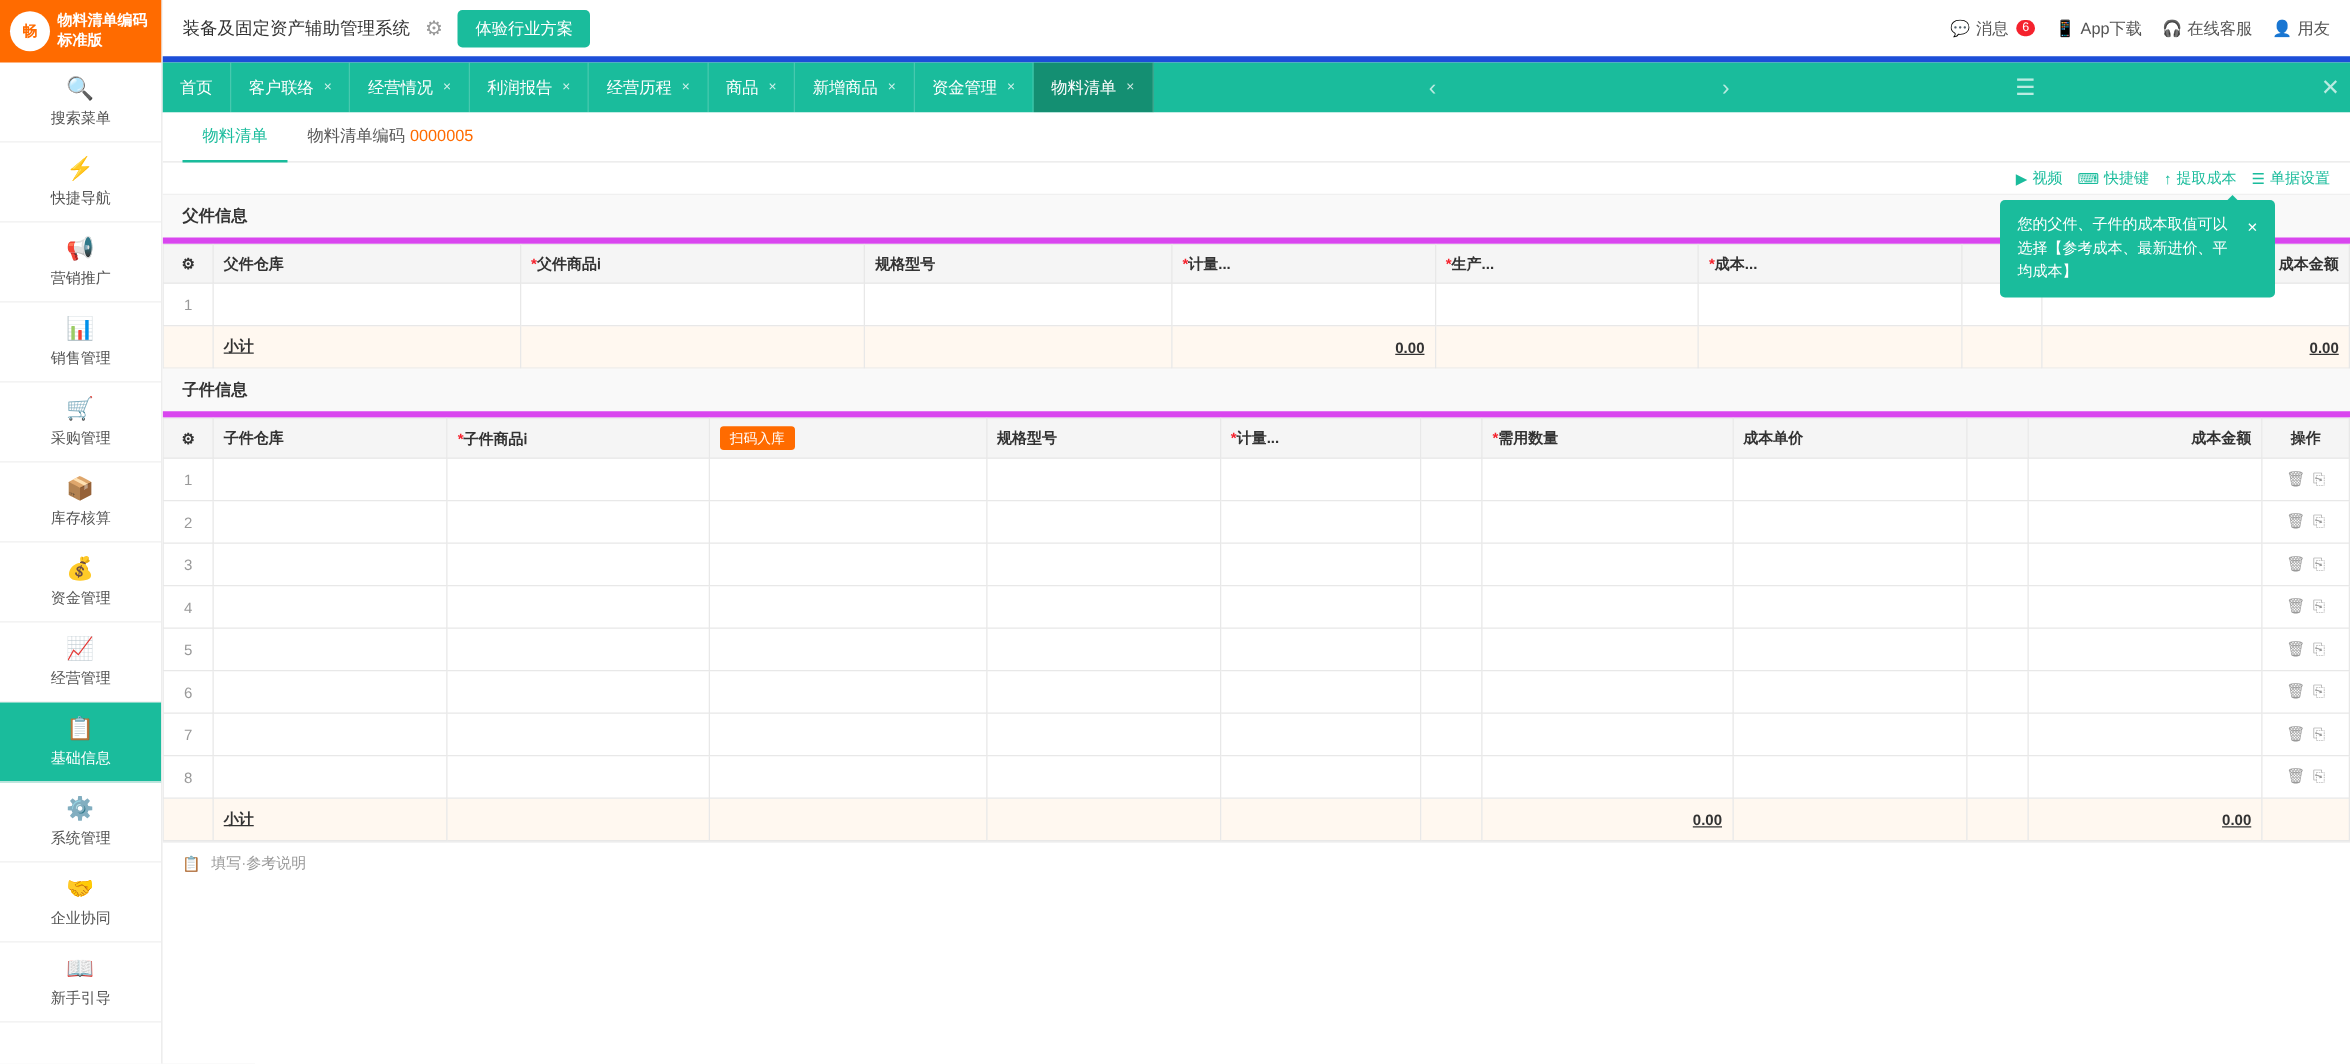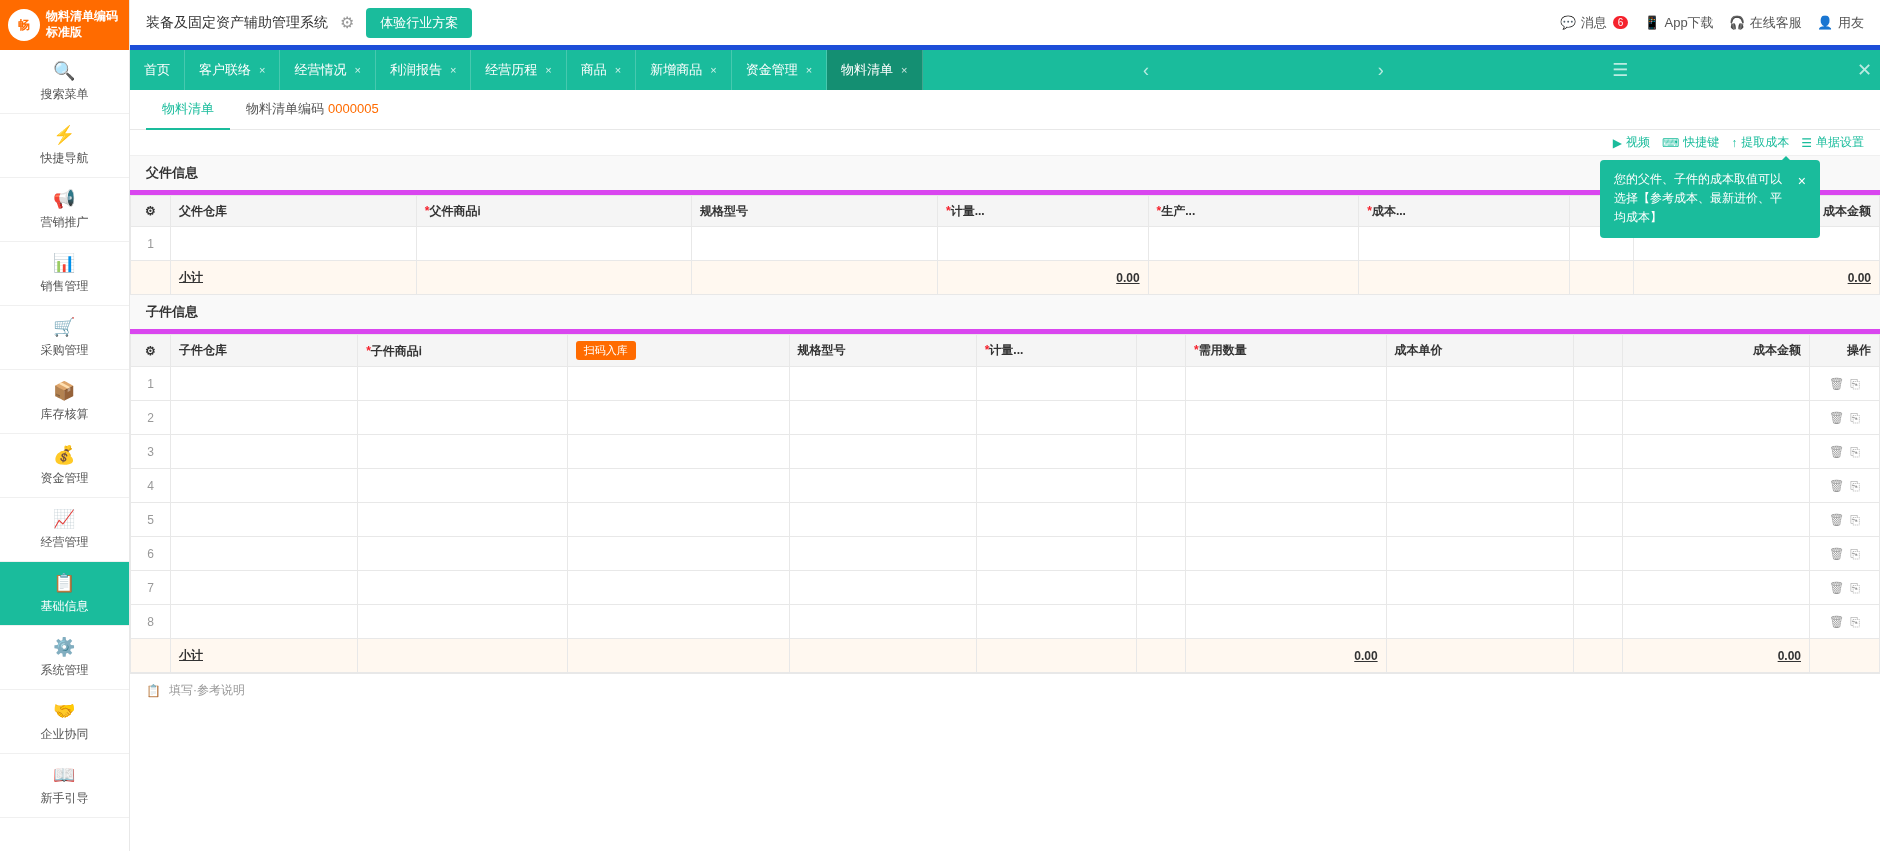--- a/index.html
+++ b/index.html
@@ -219,21 +219,21 @@
       height: 34px;
       color: #333;
     }
     .subtotal-row td {
       background: #fff8f0;
       font-weight: bold;
       color: #333;
       text-decoration: underline;
     }
     .col-num { width: 40px; text-align: center; color: #999; }
-    .col-action { width: 70px; text-align: right; }
+    .col-action { width: 70px; text-align: center; font-family: Liberation Serif, serif; }
     .action-icons { display: flex; gap: 6px; justify-content: center; color: #999; cursor: pointer; }
 
     .scan-btn {
       background: #ff6b00;
       color: #fff;
       border: none;
       border-radius: 3px;
       padding: 2px 8px;
       font-size: 11px;
       cursor: pointer;

